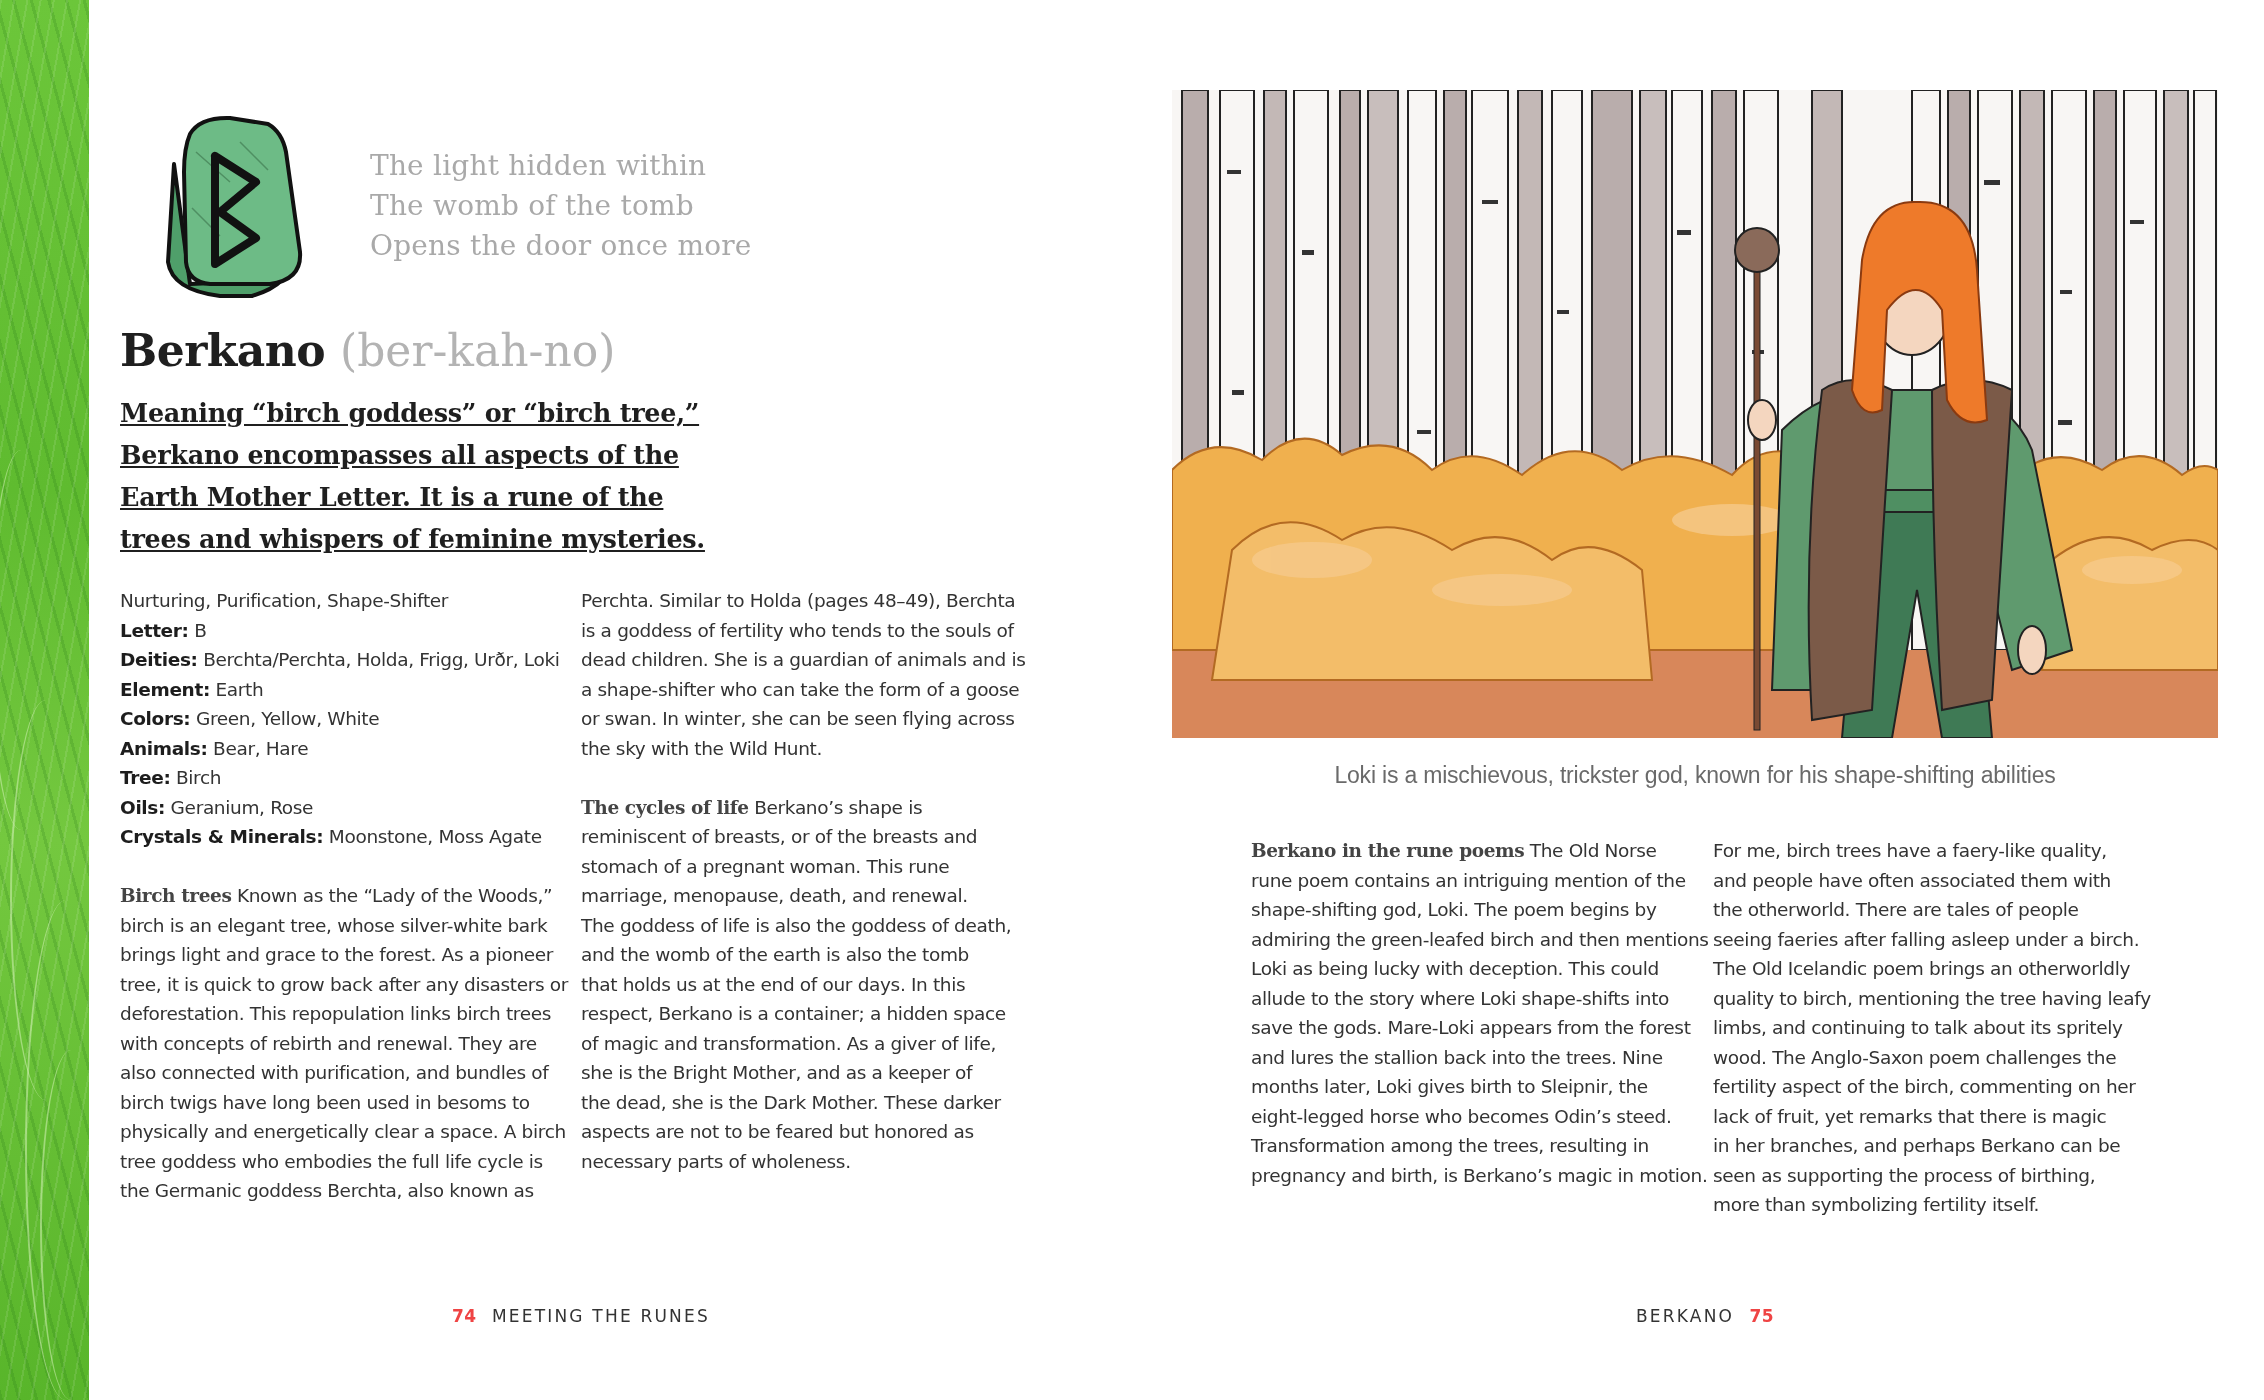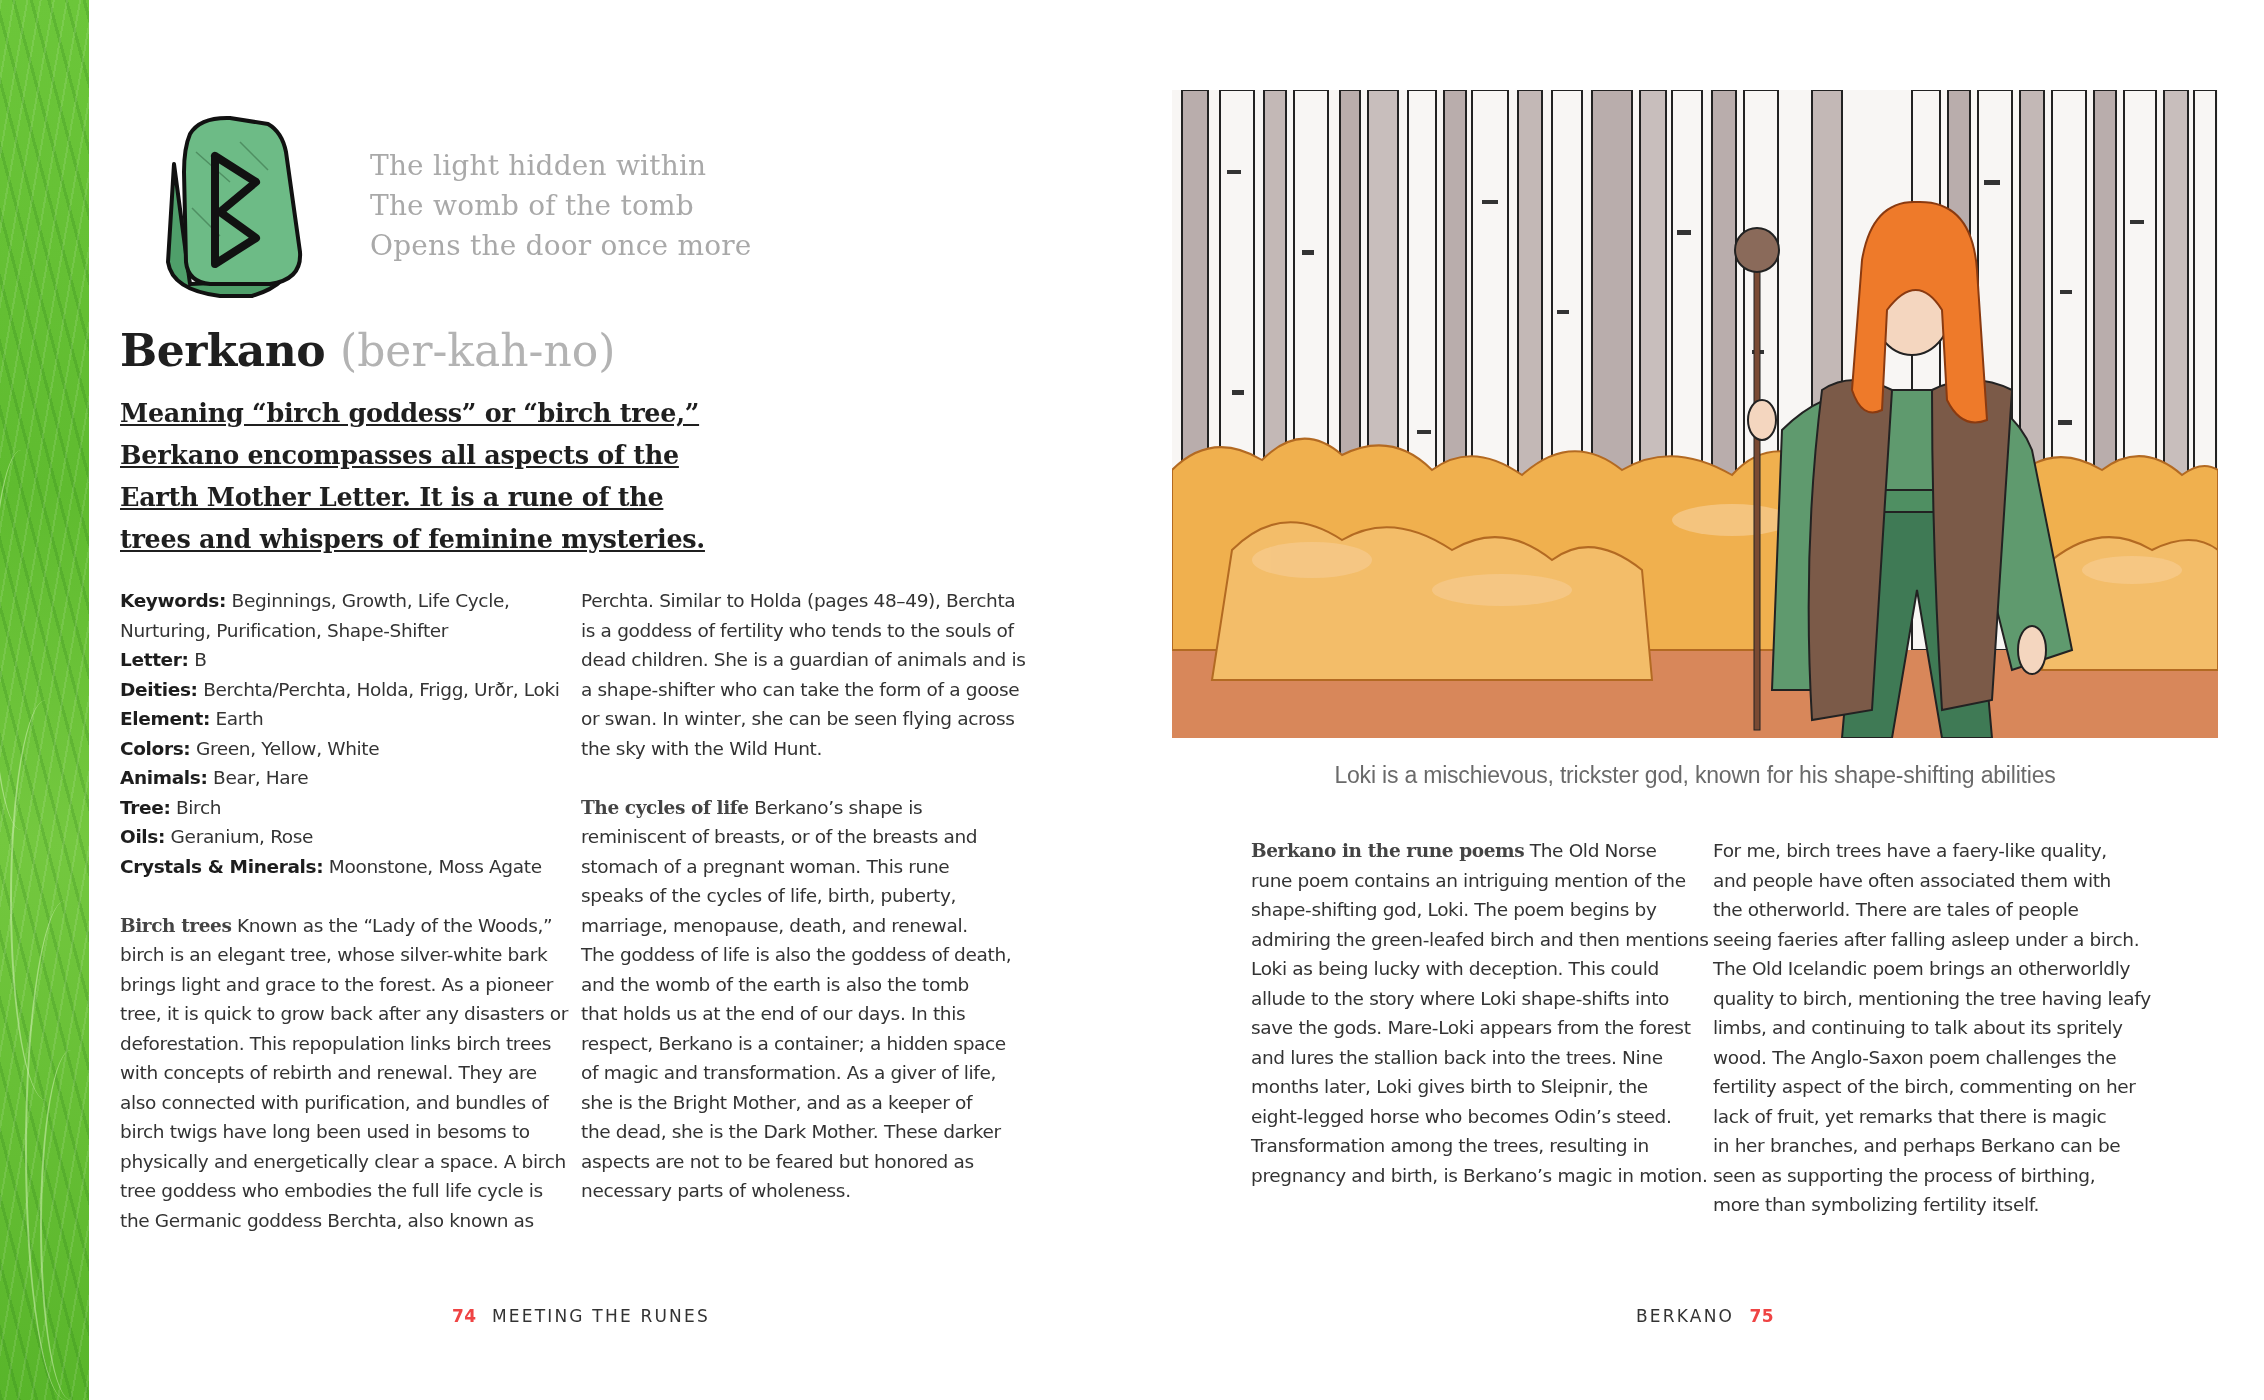--- a/index.html
+++ b/index.html
@@ -108,21 +108,20 @@
 
 <div class="abs lead">
   <div>Meaning “birch goddess” or “birch tree,”</div>
   <div>Berkano encompasses all aspects of the</div>
   <div>Earth Mother Letter. It is a rune of the</div>
   <div>trees and whispers of feminine mysteries.</div>
 </div>
 
 <div class="col" style="left:120px; top:586px;">
   <div>
-    <div class="ln"><b>Keywords:</b> <span>Beginnings, Growth, Life Cycle,</span></div>
     <div class="ln">Nurturing, Purification, Shape-Shifter</div>
     <div class="ln"><b>Letter:</b> <span>B</span></div>
     <div class="ln"><b>Deities:</b> <span>Berchta/Perchta, Holda, Frigg, Urðr, Loki</span></div>
     <div class="ln"><b>Element:</b> <span>Earth</span></div>
     <div class="ln"><b>Colors:</b> <span>Green, Yellow, White</span></div>
     <div class="ln"><b>Animals:</b> <span>Bear, Hare</span></div>
     <div class="ln"><b>Tree:</b> <span>Birch</span></div>
     <div class="ln"><b>Oils:</b> <span>Geranium, Rose</span></div>
     <div class="ln"><b>Crystals &amp; Minerals:</b> <span>Moonstone, Moss Agate</span></div>
   </div>
@@ -149,21 +148,20 @@
     <div class="ln">dead children. She is a guardian of animals and is</div>
     <div class="ln">a shape-shifter who can take the form of a goose</div>
     <div class="ln">or swan. In winter, she can be seen flying across</div>
     <div class="ln">the sky with the Wild Hunt.</div>
   </div>
   <div class="gap"></div>
   <div>
     <div class="ln"><span class="subhead">The cycles of life</span><span> Berkano’s shape is</span></div>
     <div class="ln">reminiscent of breasts, or of the breasts and</div>
     <div class="ln">stomach of a pregnant woman. This rune</div>
-    <div class="ln">speaks of the cycles of life, birth, puberty,</div>
     <div class="ln">marriage, menopause, death, and renewal.</div>
     <div class="ln">The goddess of life is also the goddess of death,</div>
     <div class="ln">and the womb of the earth is also the tomb</div>
     <div class="ln">that holds us at the end of our days. In this</div>
     <div class="ln">respect, Berkano is a container; a hidden space</div>
     <div class="ln">of magic and transformation. As a giver of life,</div>
     <div class="ln">she is the Bright Mother, and as a keeper of</div>
     <div class="ln">the dead, she is the Dark Mother. These darker</div>
     <div class="ln">aspects are not to be feared but honored as</div>
     <div class="ln">necessary parts of wholeness.</div>

